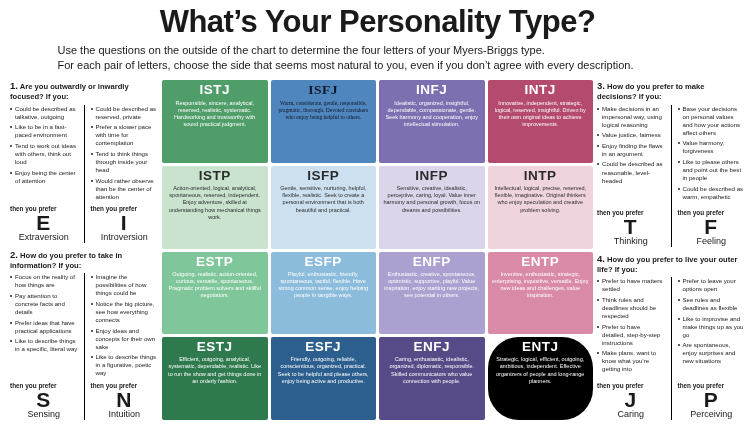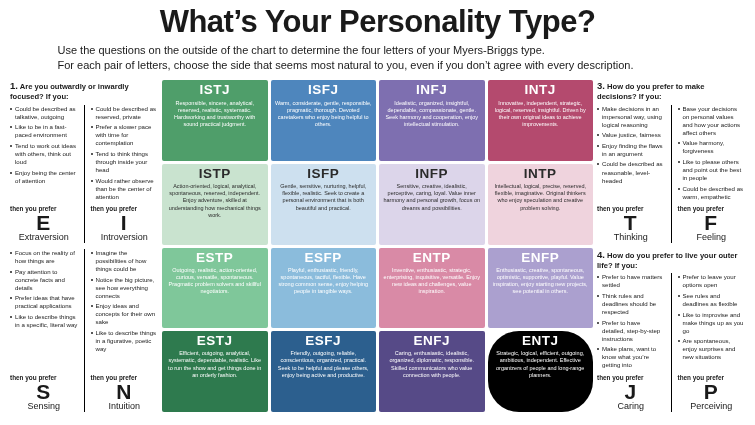--- a/index.html
+++ b/index.html
@@ -137,20 +137,24 @@
               <li>Would rather observe than be the center of attention</li>
             </ul>
             <div class="thenprefer">then you prefer</div>
             <div class="letter center-align">I</div>
             <div class="letterword center-align">Introversion</div>
           </div>
         </div>
       </div>
 
       <div class="qblock">
+        <div class="qhead">
+          <span class="num">2.</span>
+          <span>How do you prefer to take in information? If you:</span>
+        </div>
         <div class="two-cols">
           <div class="half">
             <ul class="bullets">
               <li>Focus on the reality of how things are</li>
               <li>Pay attention to concrete facts and details</li>
               <li>Prefer ideas that have practical applications</li>
               <li>Like to describe things in a specific, literal way</li>
             </ul>
             <div class="thenprefer">then you prefer</div>
             <div class="letter center-align">S</div>
@@ -172,21 +176,21 @@
       </div>
 
     </div>
 
     <div class="chart">
 
       <div class="cell" style="background: rgb(79, 158, 106); color: rgb(255, 255, 255);">
         <div class="code">ISTJ</div>
         <div class="desc">Responsible, sincere, analytical, reserved, realistic, systematic. Hardworking and trustworthy with sound practical judgment.</div>
       </div>
-      <div class="cell" style="background: rgb(78, 134, 189); color: #ffffff;">
+      <div class="cell" style="background: rgb(78, 134, 189); color: #0f172a; font-family: Liberation Serif, serif;">
         <div class="code">ISFJ</div>
         <div class="desc">Warm, considerate, gentle, responsible, pragmatic, thorough. Devoted caretakers who enjoy being helpful to others.</div>
       </div>
       <div class="cell" style="background: rgb(126, 111, 176); color: rgb(255, 255, 255);">
         <div class="code">INFJ</div>
         <div class="desc">Idealistic, organized, insightful, dependable, compassionate, gentle. Seek harmony and cooperation, enjoy intellectual stimulation.</div>
       </div>
       <div class="cell" style="background: rgb(180, 74, 110); color: rgb(255, 255, 255);">
         <div class="code">INTJ</div>
         <div class="desc">Innovative, independent, strategic, logical, reserved, insightful. Driven by their own original ideas to achieve improvements.</div>
@@ -210,27 +214,27 @@
       </div>
 
       <div class="cell" style="background: rgb(127, 199, 154); color: rgb(255, 255, 255);">
         <div class="code">ESTP</div>
         <div class="desc">Outgoing, realistic, action-oriented, curious, versatile, spontaneous. Pragmatic problem solvers and skillful negotiators.</div>
       </div>
       <div class="cell" style="background: rgb(139, 188, 220); color: rgb(255, 255, 255);">
         <div class="code">ESFP</div>
         <div class="desc">Playful, enthusiastic, friendly, spontaneous, tactful, flexible. Have strong common sense, enjoy helping people in tangible ways.</div>
       </div>
+      <div class="cell" style="background: rgb(171, 160, 207); color: rgb(255, 255, 255);">
+        <div class="code">ENFP</div>
+        <div class="desc">Enthusiastic, creative, spontaneous, optimistic, supportive, playful. Value inspiration, enjoy starting new projects, see potential in others.</div>
+      </div>
       <div class="cell" style="background: rgb(217, 138, 166); color: rgb(255, 255, 255);">
         <div class="code">ENTP</div>
         <div class="desc">Inventive, enthusiastic, strategic, enterprising, inquisitive, versatile. Enjoy new ideas and challenges, value inspiration.</div>
-      </div>
-      <div class="cell" style="background: rgb(171, 160, 207); color: rgb(255, 255, 255);">
-        <div class="code">ENFP</div>
-        <div class="desc">Enthusiastic, creative, spontaneous, optimistic, supportive, playful. Value inspiration, enjoy starting new projects, see potential in others.</div>
       </div>
 
       <div class="cell" style="background: rgb(46, 122, 78); color: rgb(255, 255, 255);">
         <div class="code">ESTJ</div>
         <div class="desc">Efficient, outgoing, analytical, systematic, dependable, realistic. Like to run the show and get things done in an orderly fashion.</div>
       </div>
       <div class="cell" style="background: rgb(44, 95, 142); color: rgb(255, 255, 255);">
         <div class="code">ESFJ</div>
         <div class="desc">Friendly, outgoing, reliable, conscientious, organized, practical. Seek to be helpful and please others, enjoy being active and productive.</div>
       </div>

